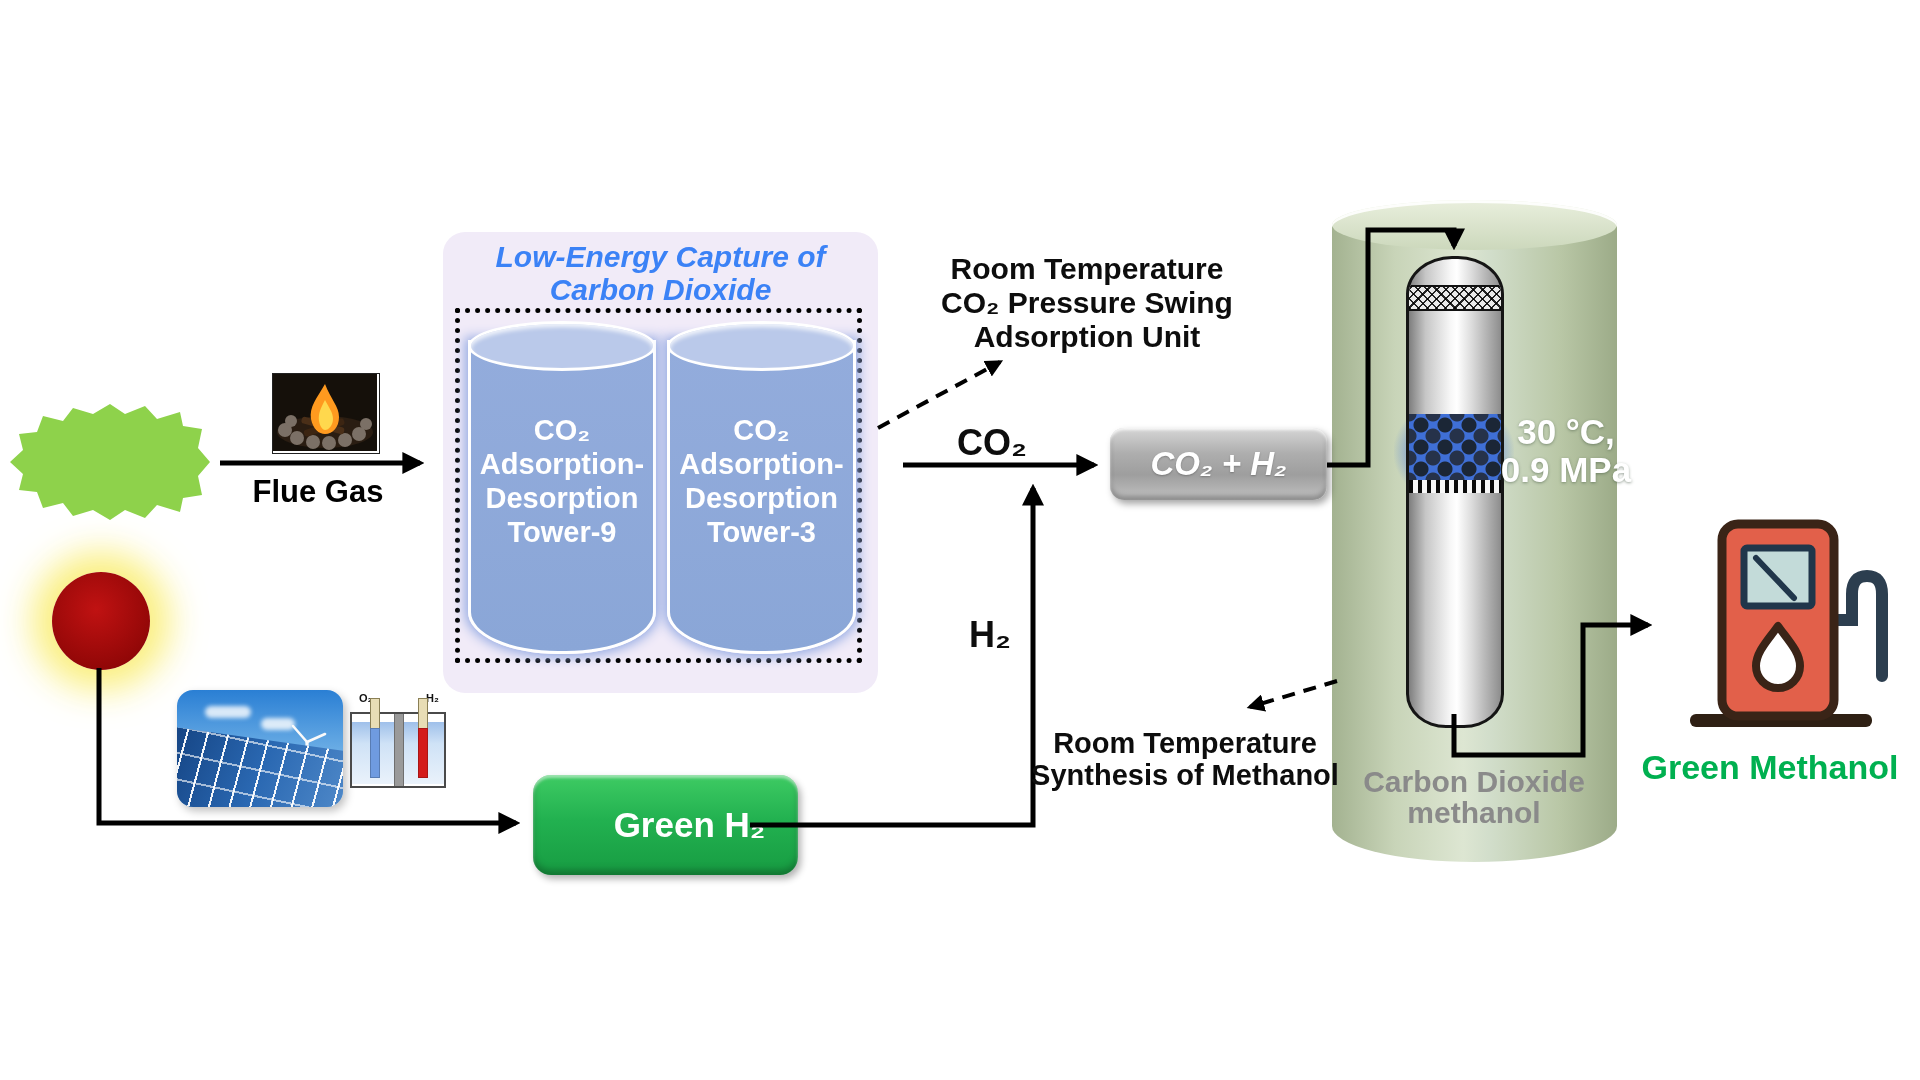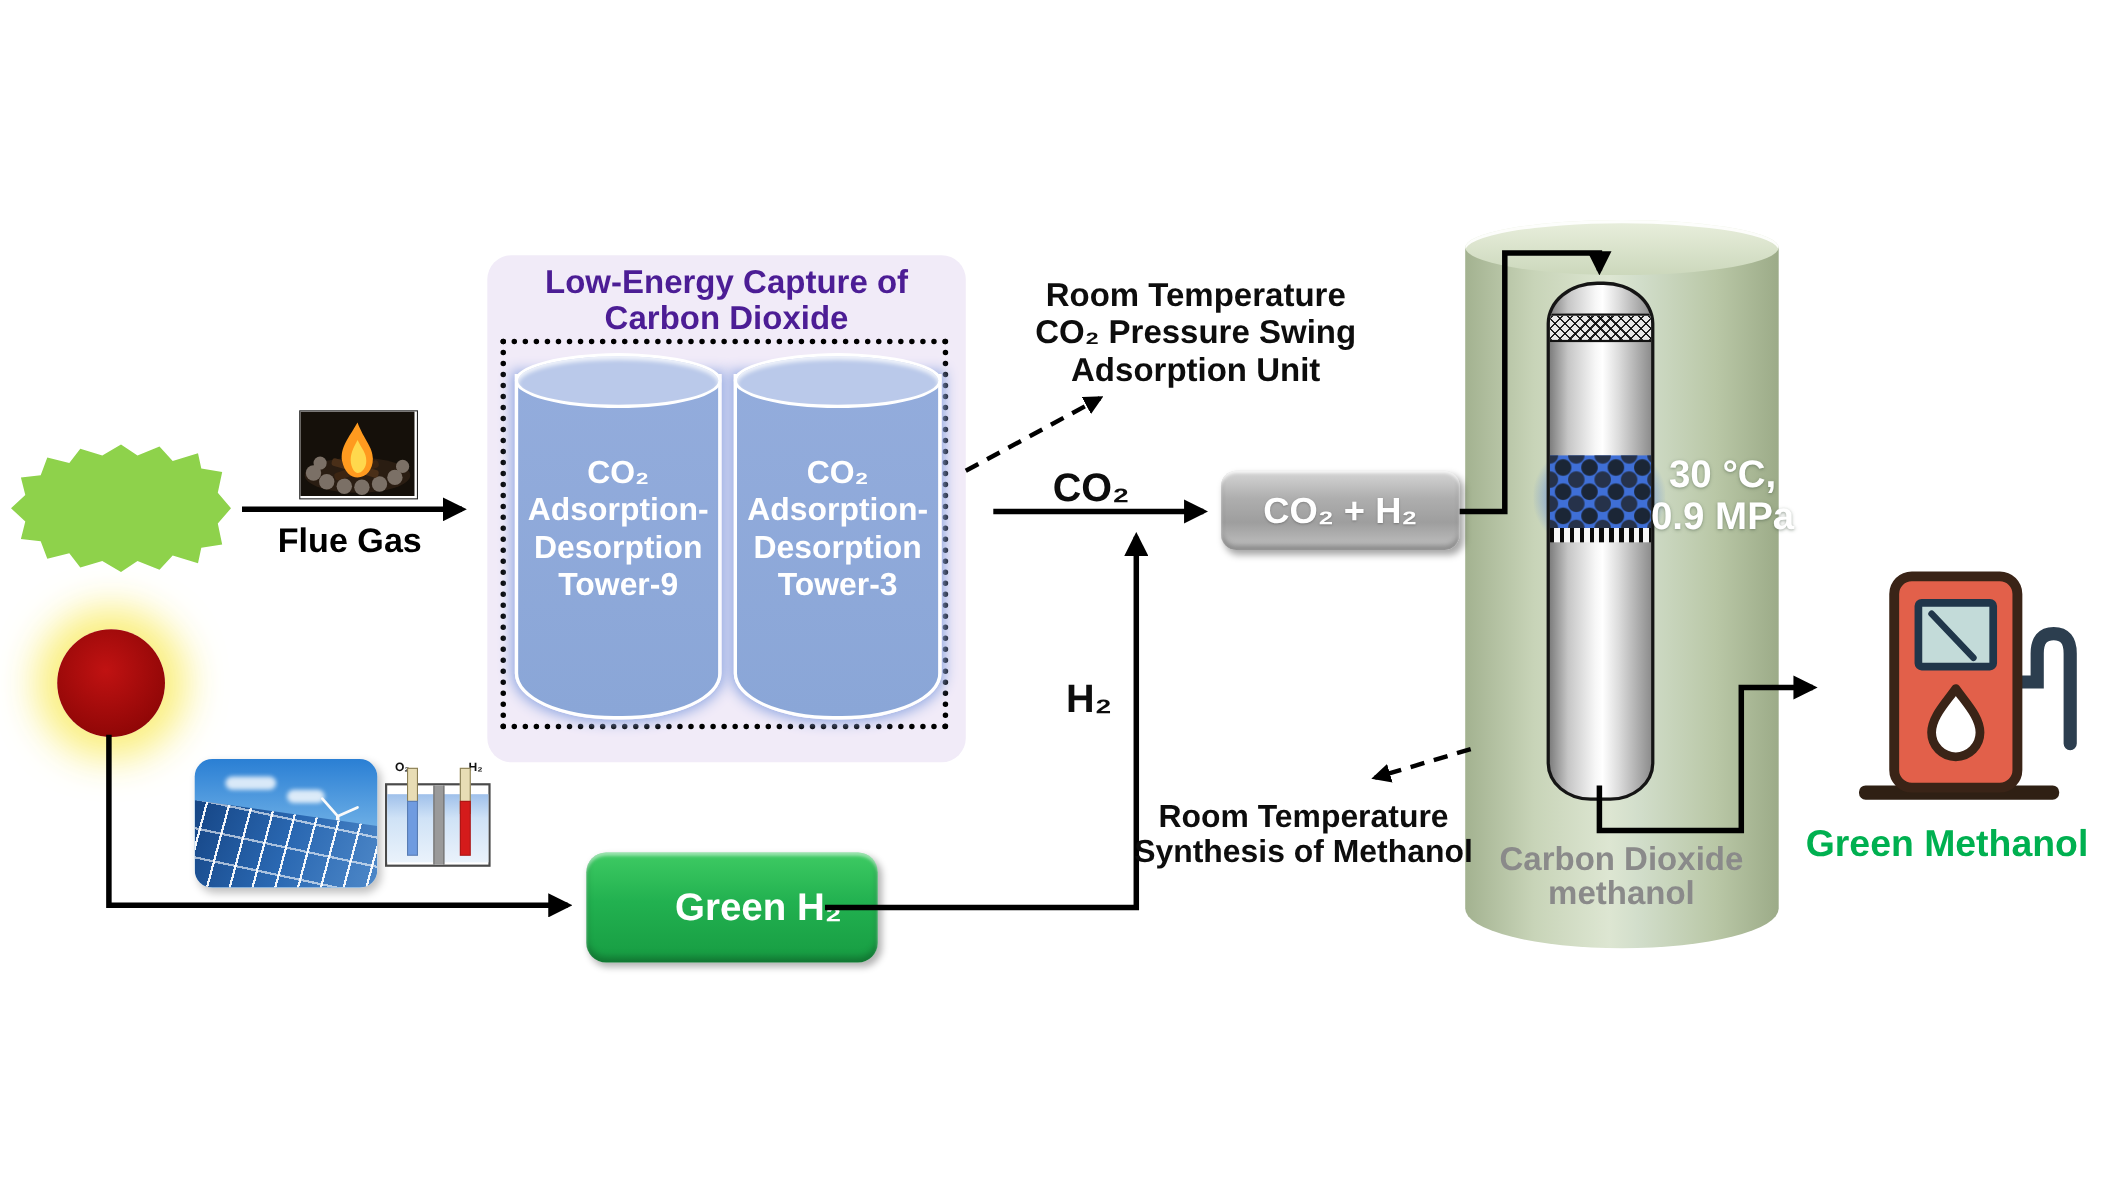--- a/index.html
+++ b/index.html
@@ -15,38 +15,38 @@
   .biomass-wrap{left:5px;top:400px;width:210px;height:124px;z-index:5;}
   .biomass-label{left:0;top:46px;width:210px;font-size:36px;color:#fff;z-index:6;}
 
   
   .fire{left:272px;top:373px;width:106px;height:79px;z-index:5;border:1px solid #222;}
 
   .fluegas-label{left:228px;top:474px;width:180px;font-size:31px;color:#000;}
 
   
   .capture-panel{left:443px;top:232px;width:435px;height:461px;background:#f1ebf8;border-radius:22px;z-index:2;}
-  .capture-title{left:443px;top:240px;width:435px;font-size:30px;line-height:33px;color:#4c1d95;z-index:4;}
+  .capture-title{left:443px;top:240px;width:435px;font-size:30px;line-height:33px;color:#3b82f6;z-index:4;font-style:italic;}
   .capture-dotted{left:455px;top:308px;width:397px;height:345px;border:5px dotted #000;z-index:3;}
 
   .tower{background:linear-gradient(180deg,#93acdc,#8aa6d7);border:3px solid #fff;
          border-radius:0 0 48% 48% / 0 0 42px 42px;
          box-shadow:0 0 12px 3px #92a9e2;z-index:4;}
   .tower-top{left:-3px;top:-22px;height:44px;background:#bac9ea;border:3px solid #fff;border-radius:50%;
              box-shadow:inset 0 3px 4px rgba(255,255,255,.8);}
   .tower-text{left:0;top:70px;width:100%;font-size:29px;line-height:34px;color:#fff;z-index:5;}
 
   .psa-label{left:907px;top:252px;width:360px;font-size:30px;line-height:34px;color:#0d0d0d;}
   .co2-label{left:937px;top:422px;width:110px;font-size:36px;color:#0d0d0d;}
   .h2-label{left:950px;top:614px;width:80px;font-size:36px;color:#0d0d0d;}
 
   
   .mixer{left:1110px;top:428px;width:217px;height:72px;border-radius:14px;z-index:20;
          background:linear-gradient(180deg,#d6d6d6 0%,#aeaeae 35%,#9e9e9e 65%,#c2c2c2 100%);
-         box-shadow:inset 0 2px 3px rgba(255,255,255,.85),inset 0 -4px 5px rgba(0,0,0,.28),3px 4px 7px rgba(0,0,0,.35);}
+         box-shadow:inset 0 2px 3px rgba(255,255,255,.85),inset 0 -4px 5px rgba(0,0,0,.28),3px 4px 7px rgba(0,0,0,.35);font-style:italic;}
   .mixer span{display:block;line-height:72px;font-size:33px;color:#fff;text-shadow:0 1px 2px rgba(0,0,0,.25);}
 
   
   .gc-top{left:1332px;top:200px;width:285px;height:50px;border-radius:50%;z-index:6;
           background:linear-gradient(180deg,#e9efdd,#ccd8bc);box-shadow:inset 0 3px 0 rgba(255,255,255,.9);}
   .gc-body{left:1332px;top:225px;width:285px;height:637px;z-index:5;
            background:linear-gradient(90deg,#a3b290 0,#c8d4b8 22%,#dde6d2 46%,#d2decb 55%,#b9c7a6 80%,#9cab88 100%);
            border-radius:0 0 50% 50% / 0 0 36px 36px;}
   .cat-glow{left:1394px;top:400px;width:120px;height:104px;z-index:7;
             background:radial-gradient(ellipse at center,rgba(58,108,220,.95) 28%,rgba(58,108,220,0) 72%);}

